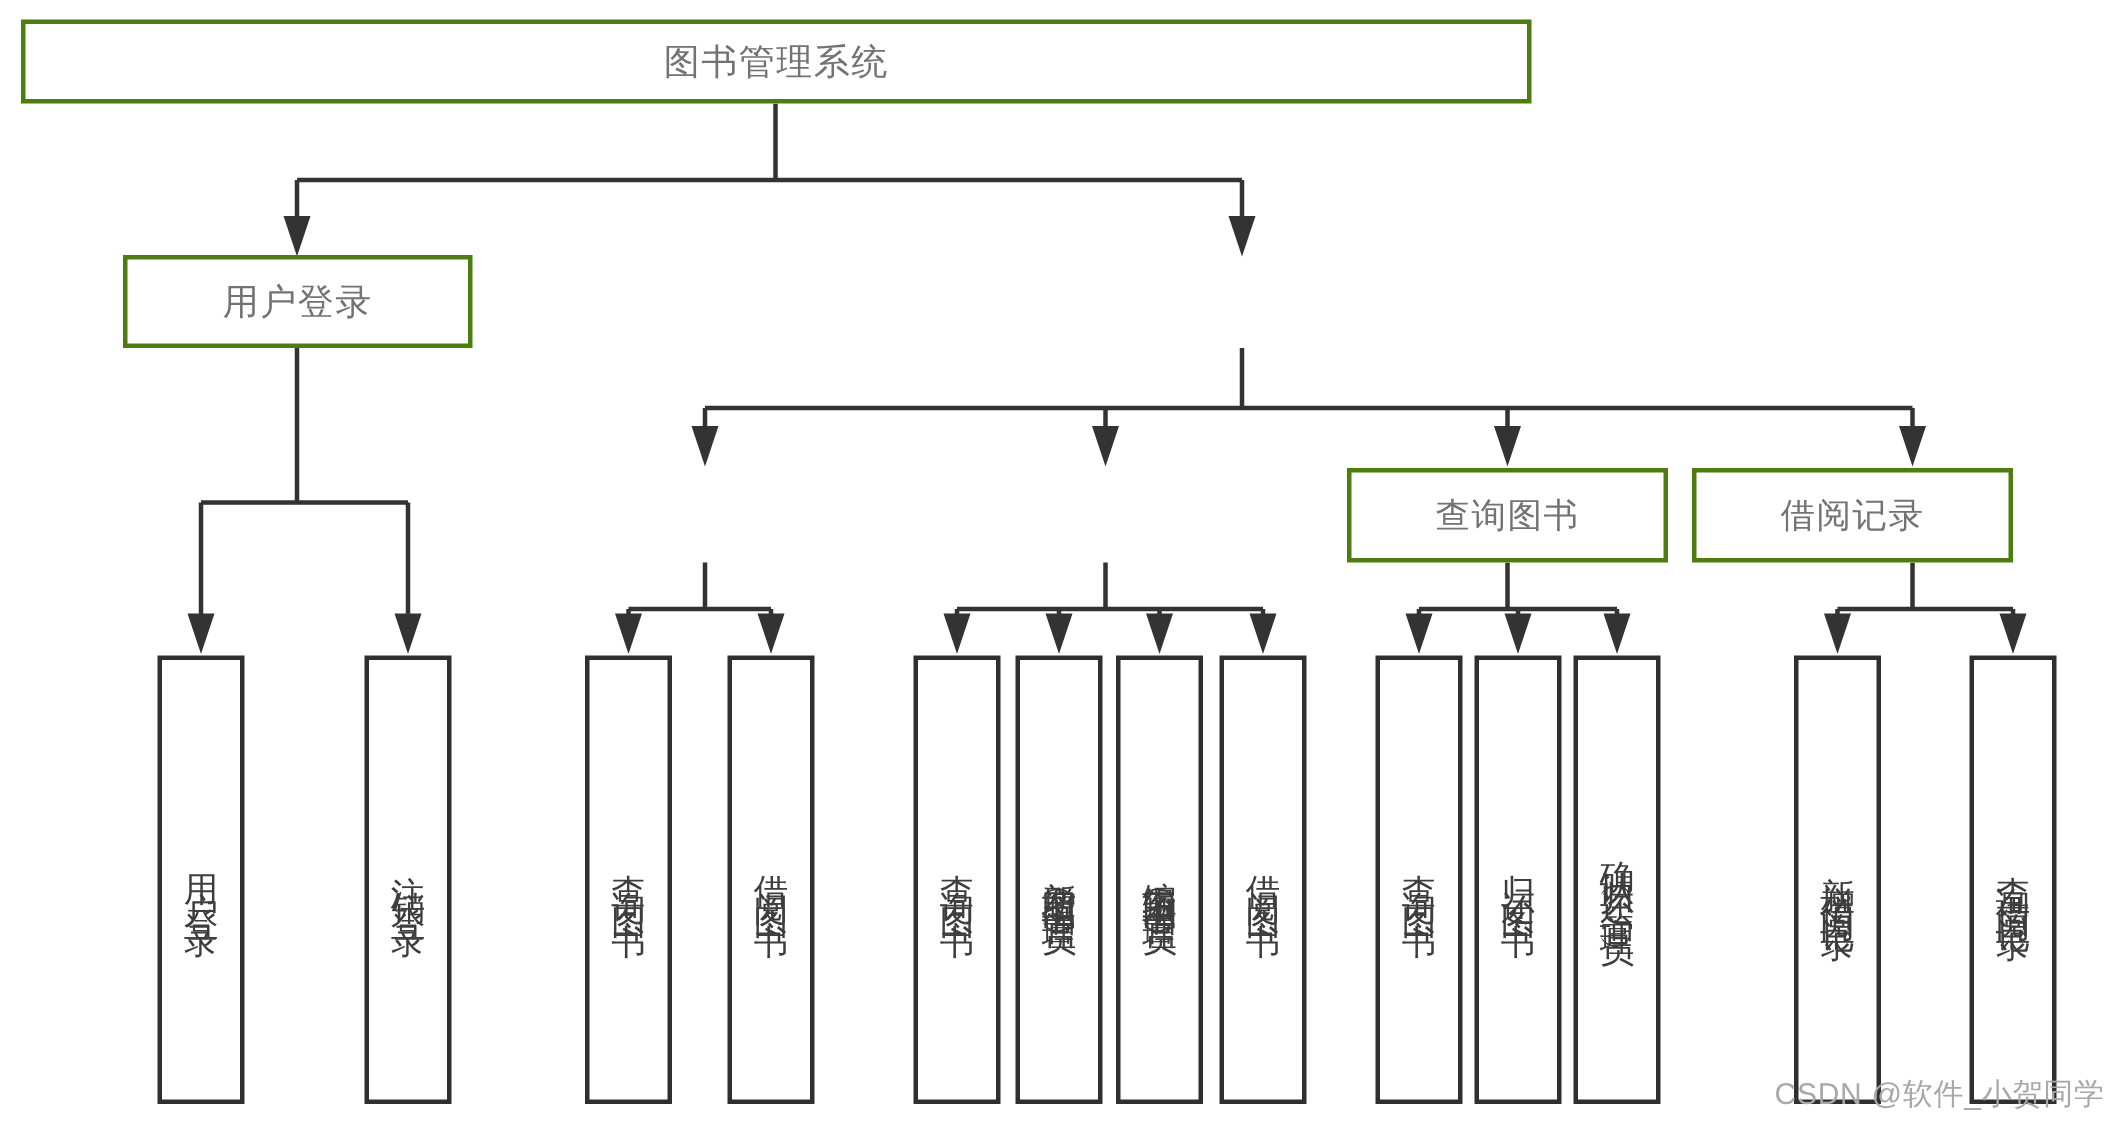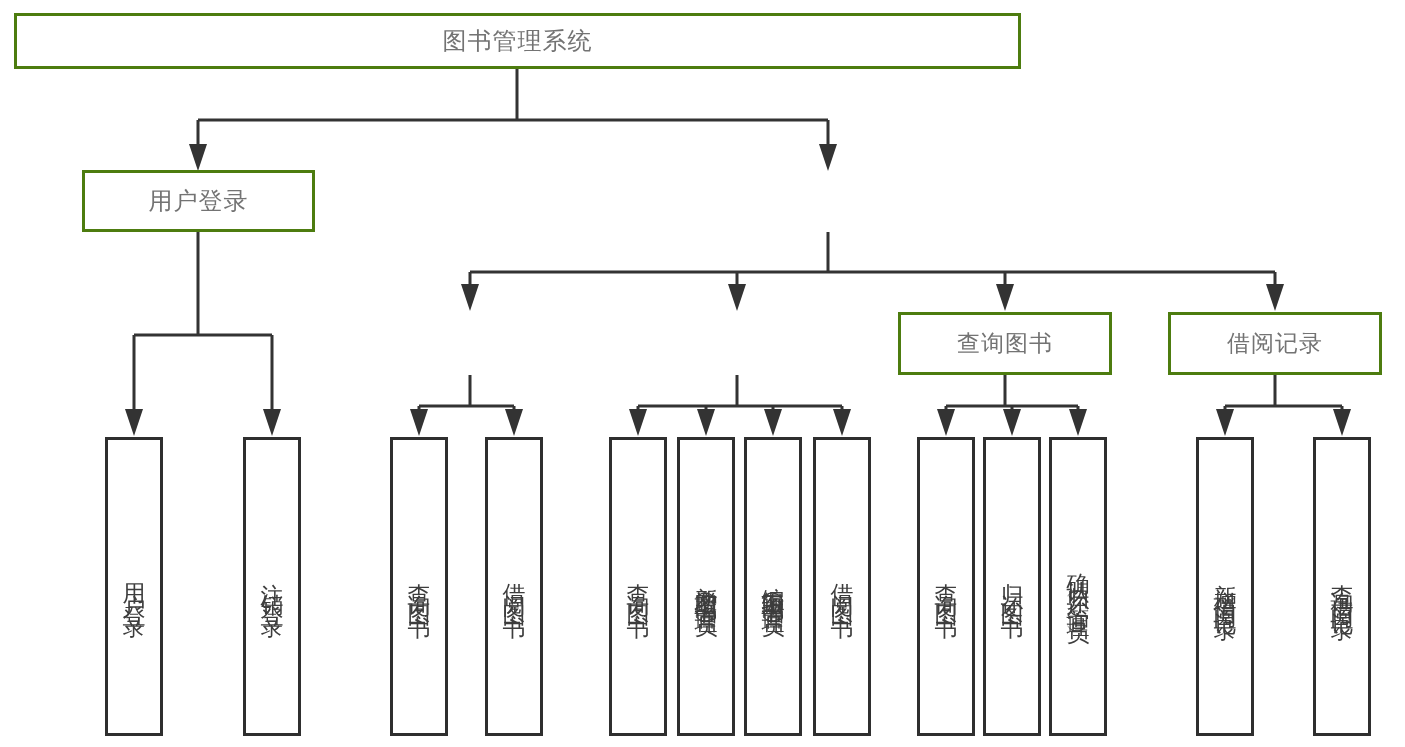--- a/index.html
+++ b/index.html
@@ -111,21 +111,21 @@
       <polygon points="1216,409 1234,409 1225,436"></polygon>
       <polygon points="1333,409 1351,409 1342,436"></polygon>
     </g>
   </svg>
 
   <div class="hbox root">图书管理系统</div>
 
   <div class="hbox lv2" style="left:82px">用户登录</div>
 
   <div class="hbox lv3" style="left:898px">查询图书</div>
-  <div class="hbox lv3" style="left:1168px">借阅记录</div>
+  <div class="hbox lv3" style="left:1128px">借阅记录</div>
 
   <div class="vbox" style="left:105px">
     <span class="vtext">用户登录</span>
   </div>
   <div class="vbox" style="left:243px">
     <span class="vtext">注销登录</span>
   </div>
 
   <div class="vbox" style="left:390px">
     <span class="vtext">查询图书</span>
@@ -157,14 +157,15 @@
     <span class="vtext mid">确认归还（管理员）</span>
   </div>
 
   <div class="vbox" style="left:1196px">
     <span class="vtext mid">新增借阅记录</span>
   </div>
   <div class="vbox" style="left:1313px">
     <span class="vtext mid">查询借阅记录</span>
   </div>
 
+  <div id="watermark">CSDN @软件_小贺同学</div>
 
 </div>
 
 </body></html>

